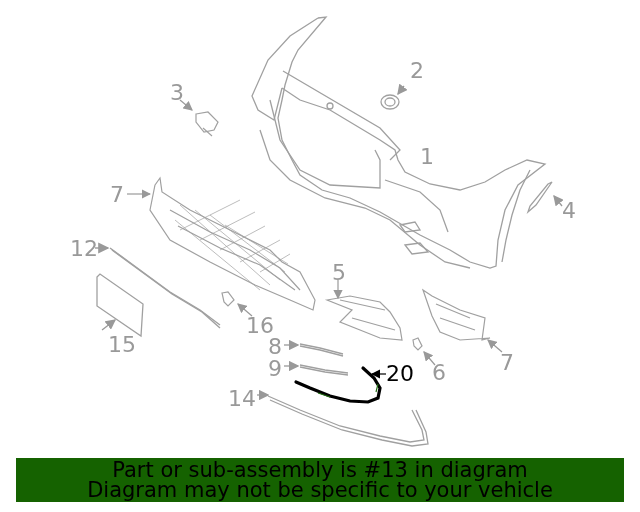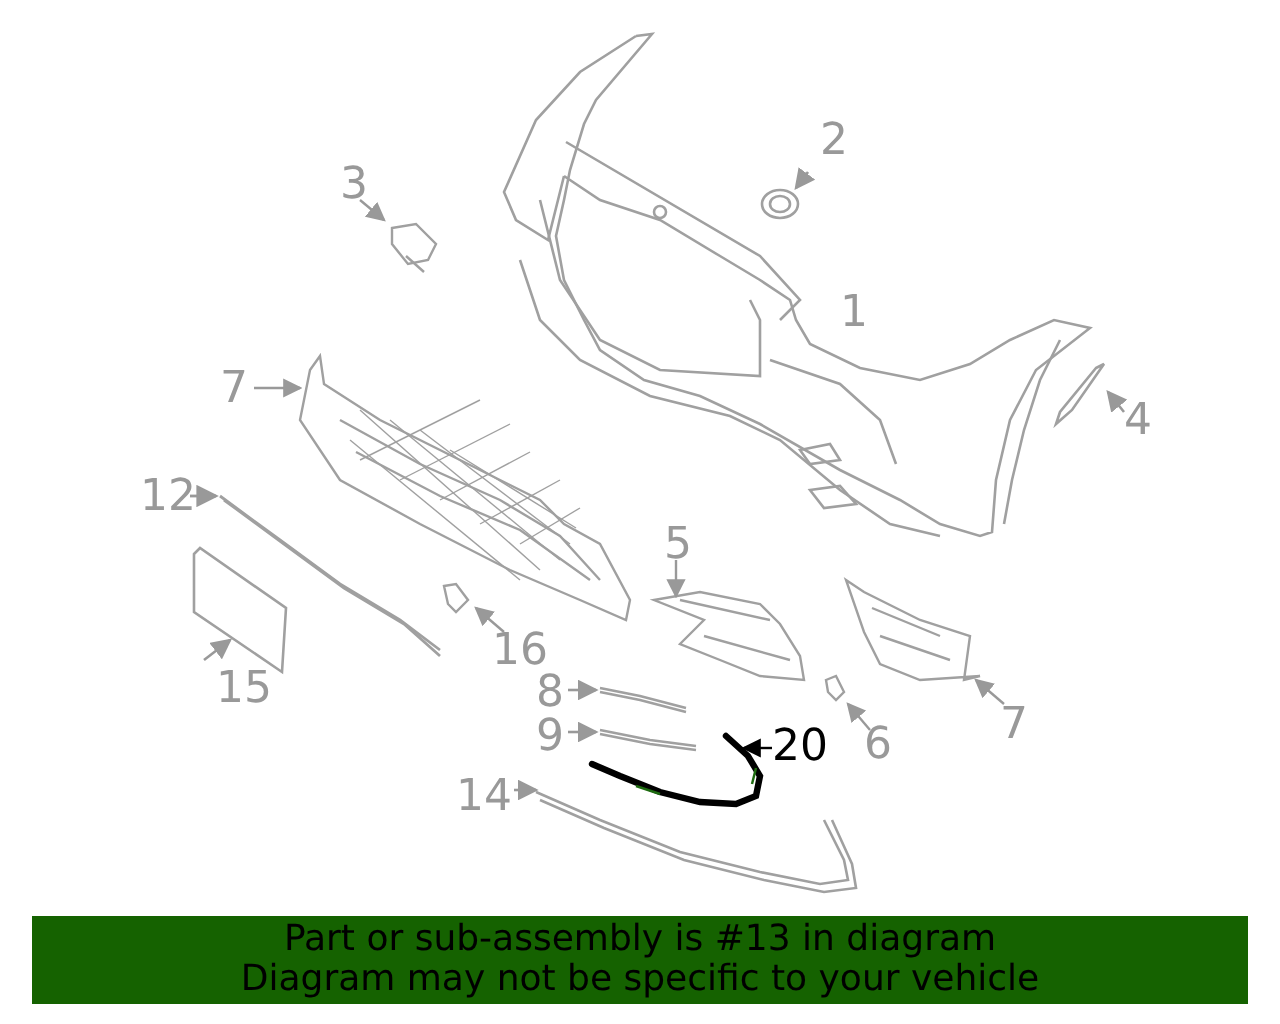--- a/index.html
+++ b/index.html
@@ -10,21 +10,21 @@
     }
     #diagram { position: absolute; left: 0; top: 0; width: 640px; height: 456px; }
     .callout {
       position: absolute; font-family: "DejaVu Sans", sans-serif;
       font-size: 22px; color: #999999; line-height: 1;
     }
     .callout.active { color: #000000; }
     #banner {
       position: absolute; left: 16px; top: 458px; width: 608px; height: 44px;
       background: #156200; color: #000000;
-      text-align: center; font-size: 18px; line-height: 20px;
+      text-align: center; font-size: 21px; line-height: 20px;
       padding-top: 2px; box-sizing: border-box;
     }
     #banner div { white-space: nowrap; }
   </style>
 </head>
 <body>
 
 <svg id="diagram" viewBox="0 0 640 456" xmlns="http://www.w3.org/2000/svg">
   <defs>
     <marker id="arr" markerWidth="8" markerHeight="8" refX="7" refY="4" orient="auto">

